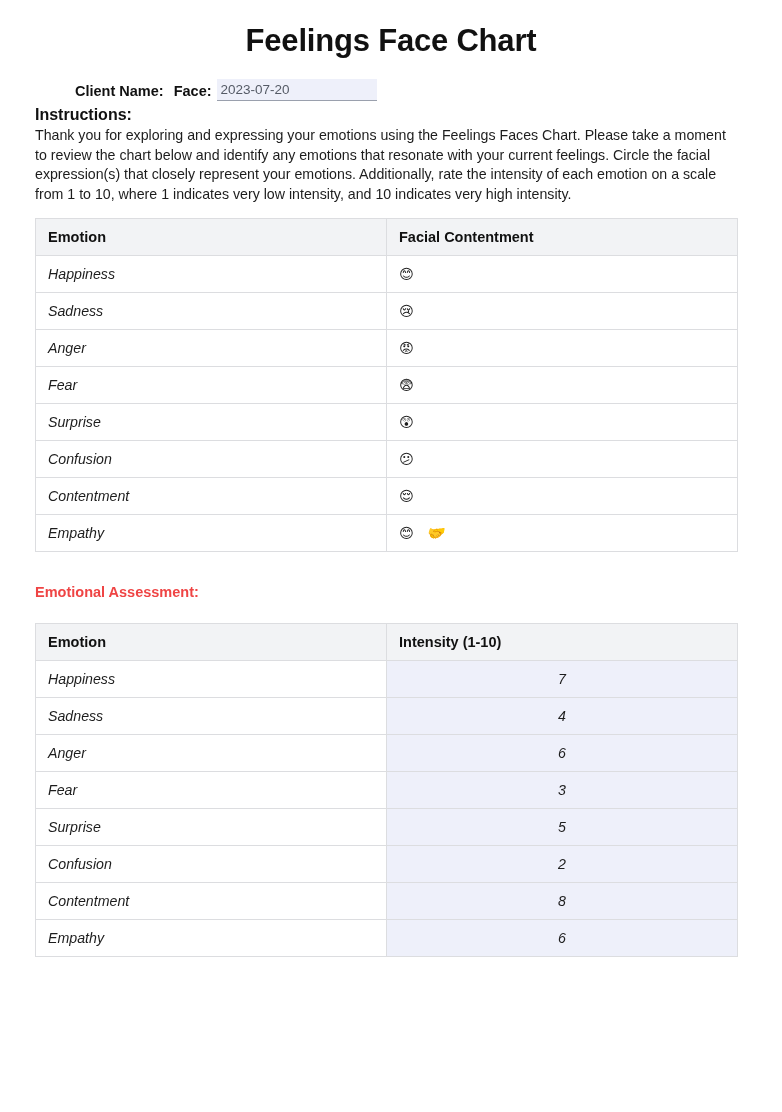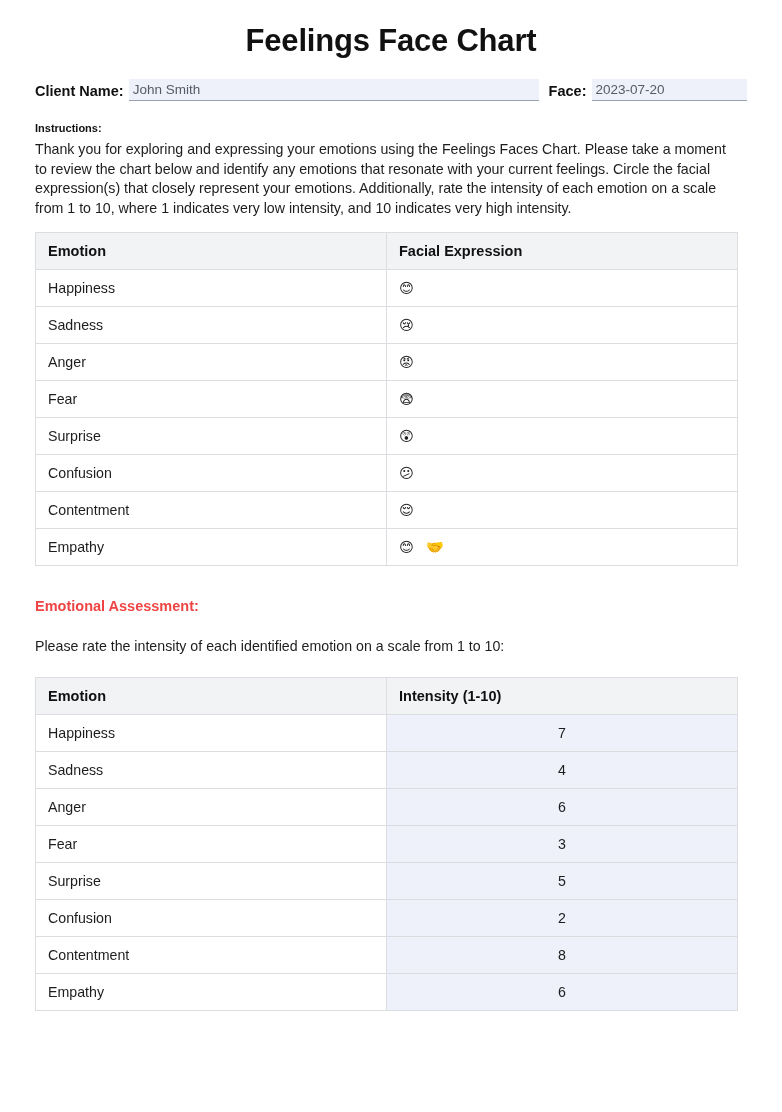--- a/index.html
+++ b/index.html
@@ -43,20 +43,21 @@
     align-items: flex-end;
     margin-top: 14px;
     font-size: 14.5px;
   }
   .meta-label {
     font-weight: bold;
     color: #111111;
     white-space: nowrap;
     font-size: 14.5px;
     line-height: 20px;
+    margin-left: 40px;
   }
   .meta-field {
     flex: 1 1 auto;
     background: #eef0fa;
     border-bottom: 1px solid #9aa0ad;
     color: #555b66;
     font-size: 13.5px;
     line-height: 19px;
     padding: 1px 0 1px 4px;
     margin-left: 5px;
@@ -65,23 +66,23 @@
     overflow: hidden;
     white-space: nowrap;
   }
   .meta-field.client { flex: 0 1 418px; }
   .meta-field.date   { flex: 0 1 156px; }
   .meta-label.date-label { margin-left: 10px; }
 
   
   .section-heading {
     font-weight: bold;
-    font-size: 11px;
-    color: #111111;
-    margin-top: 18px;
+    font-size: 16px;
+    color: #111111;
+    margin-top: 4px;
     margin-bottom: 2px;
     line-height: 19px;
   }
   .instructions-body {
     font-size: 14.2px;
     line-height: 19.5px;
     color: #1d1d1d;
     max-width: 700px;
   }
 
@@ -108,20 +109,21 @@
     height: 36px;
     text-align: left;
     padding: 0 12px;
   }
   table.data-table tbody td {
     background: #ffffff;
     font-size: 14.2px;
     color: #1d1d1d;
     height: 36px;
     padding: 0 12px;
+    font-style: italic;
   }
   .col-emotion { width: 351px; }
   .col-right   { width: 351px; }
 
   .emoji-cell {
     font-family: "DejaVu Sans", sans-serif;
     font-size: 15px;
     line-height: 1;
     letter-spacing: 4px;
     white-space: nowrap;
@@ -154,38 +156,37 @@
 </style>
 </head>
 <body>
 
 <div class="page">
 
   <h1 class="doc-title">Feelings Face Chart</h1>
 
   <div class="meta-row">
     <span class="meta-label">Client Name:</span>
-    <span class="meta-field client">John Smith</span>
     <span class="meta-label date-label">Face:</span>
     <span class="meta-field date">2023-07-20</span>
   </div>
 
   <div class="section-heading">Instructions:</div>
   <div class="instructions-body">Thank you for exploring and expressing your emotions using the Feelings Faces Chart. Please take a moment to review the chart below and identify any emotions that resonate with your current feelings. Circle the facial expression(s) that closely represent your emotions. Additionally, rate the intensity of each emotion on a scale from 1 to 10, where 1 indicates very low intensity, and 10 indicates very high intensity.</div>
 
   <div class="table-block">
     <table class="data-table">
       <colgroup>
           <col class="col-emotion">
           <col class="col-right">
         </colgroup>
       <thead>
         <tr>
           <th>Emotion</th>
-          <th>Facial Expression</th>
+          <th>Facial Contentment</th>
         </tr>
       </thead>
       <tbody>
         <tr>
           <td>Happiness</td>
           <td class="emoji-cell">😊</td>
         </tr>
         <tr>
           <td>Sadness</td>
           <td class="emoji-cell">😢</td>
@@ -212,21 +213,20 @@
         </tr>
         <tr>
           <td>Empathy</td>
           <td class="emoji-cell">😊 🤝</td>
         </tr>
       </tbody>
     </table>
   </div>
 
   <div class="assess-heading">Emotional Assessment:</div>
-  <div class="assess-sub">Please rate the intensity of each identified emotion on a scale from 1 to 10:</div>
 
   <div class="table-block second">
     <table class="data-table">
       <colgroup>
           <col class="col-emotion">
           <col class="col-right">
         </colgroup>
       <thead>
         <tr>
           <th>Emotion</th>

